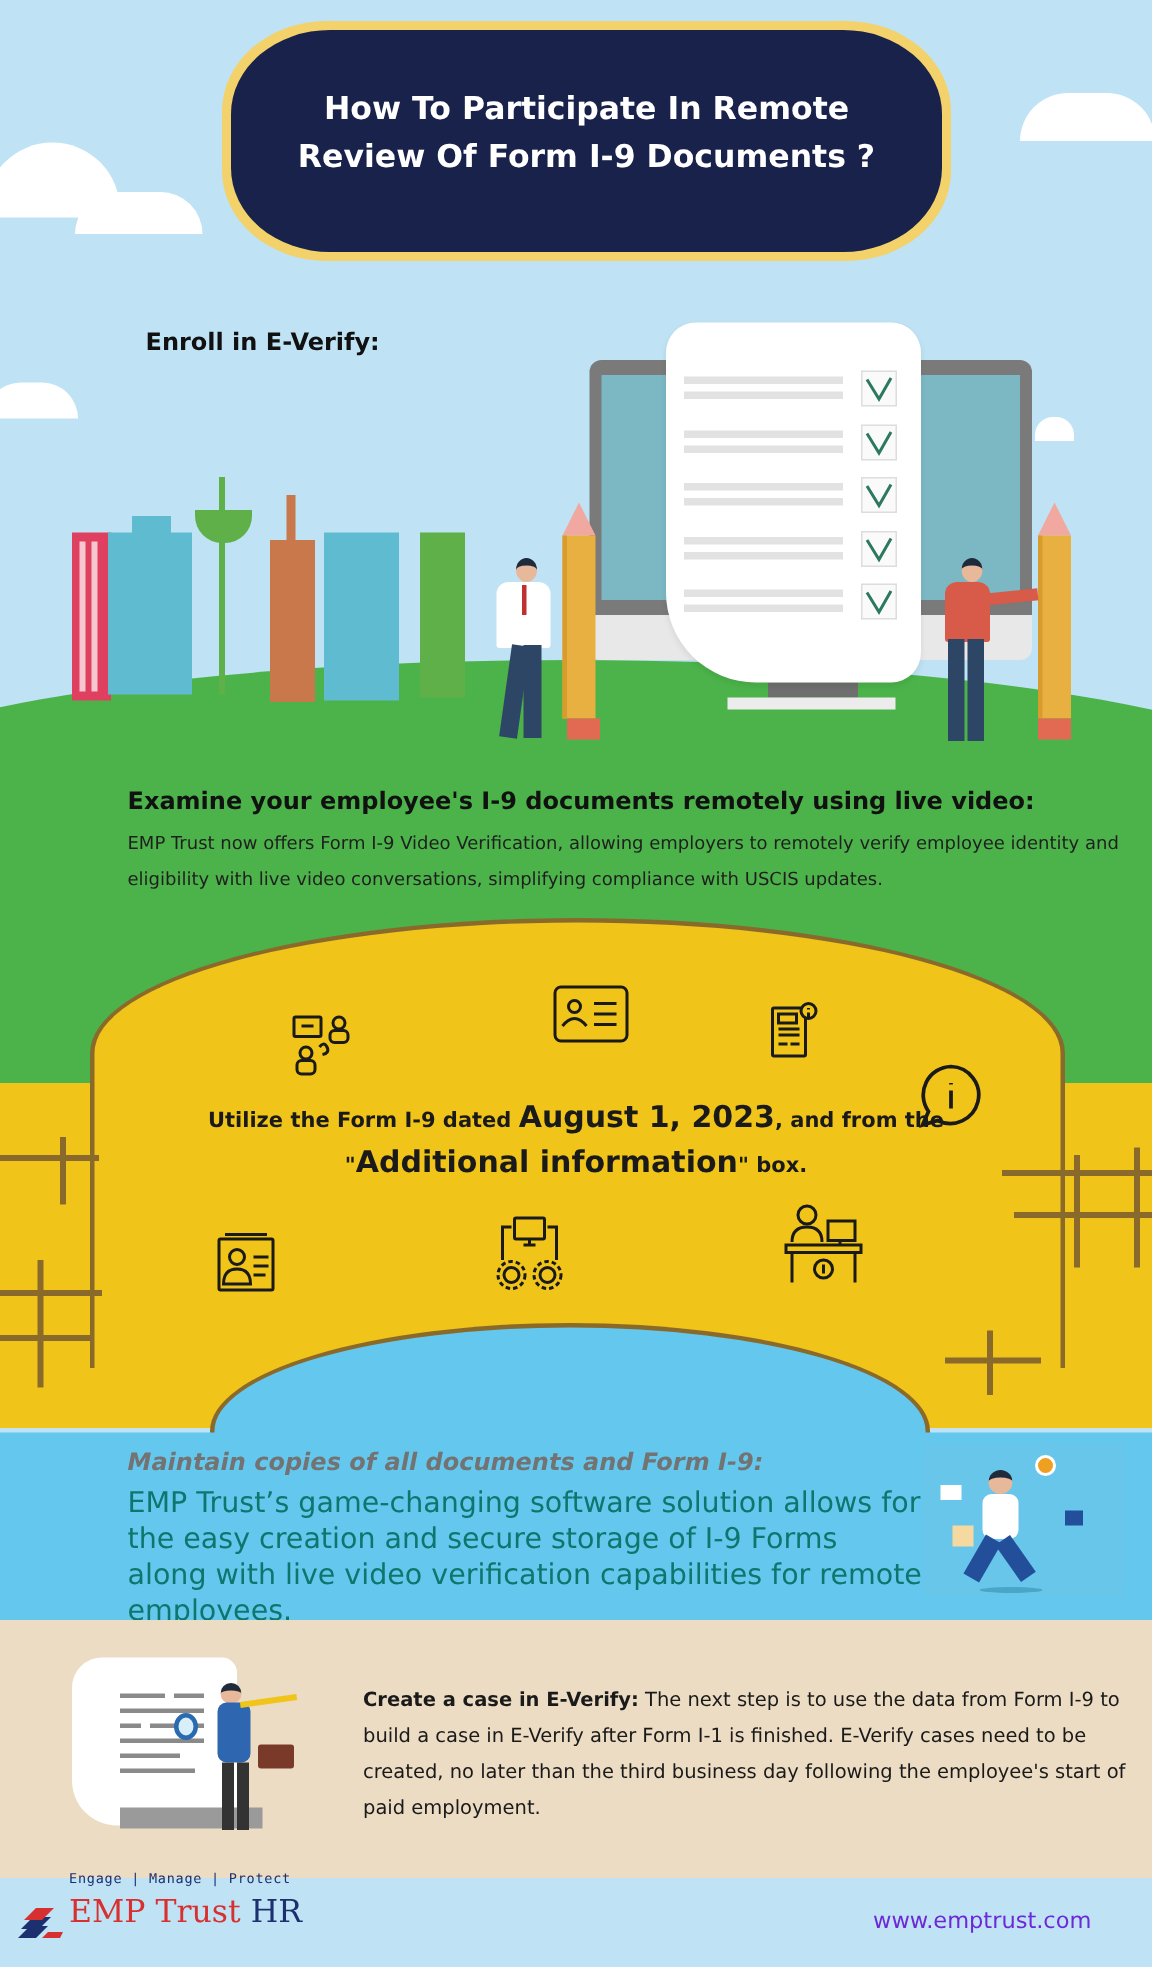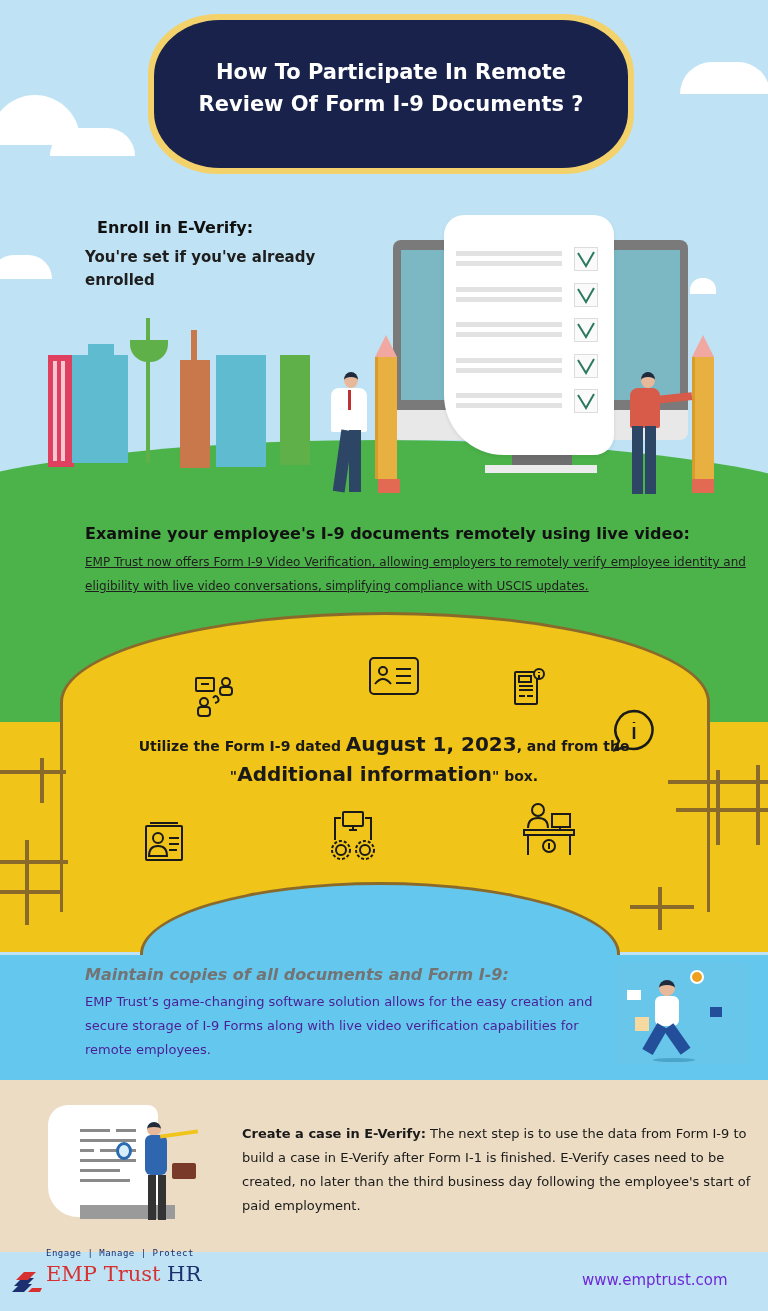--- a/index.html
+++ b/index.html
@@ -39,40 +39,40 @@
   
   .person-head { width: 14px; height: 16px; background: #e8b89a; border-radius: 50%; border-top: 5px solid #1f2a3a; }
   .torso { border-radius: 8px 8px 2px 2px; }
   .legs { background: #2e4666; }
 
   
   .green { left: 0; top: 500px; width: 768px; height: 230px; background: #4cb34a; }
   .hill { left: -120px; top: 440px; width: 1000px; height: 200px; background: #4cb34a; border-radius: 50% 50% 0 0 / 45% 45% 0 0; }
 
   .s2-head { left: 85px; top: 524px; font-size: 16px; font-weight: bold; color: #111; white-space: nowrap; }
-  .s2-body { left: 85px; top: 550px; width: 680px; font-size: 12px; color: #1f1f1f; line-height: 24px; text-decoration: underline; }
+  .s2-body { left: 85px; top: 550px; width: 680px; font-size: 12px; color: #1f1f1f; line-height: 24px; }
 
   
   .yellow-top { left: 60px; top: 612px; width: 650px; height: 300px; background: #f0c419; border-radius: 50% 50% 0 0 / 30% 30% 0 0; border: 3px solid #8a6a2b; border-bottom: none; }
   .yellow { left: 0; top: 722px; width: 768px; height: 230px; background: #f0c419; }
   .blue-arch { left: 140px; top: 882px; width: 480px; height: 160px; background: #64c8ee; border-radius: 50% 50% 0 0 / 45% 45% 0 0; border: 3px solid #8a6a2b; border-bottom: none; }
   .fence { background: #8a6a2b; }
 
   .s3-line1 { left: 0; top: 732px; width: 768px; text-align: center; font-size: 14px; font-weight: bold; color: #1a1a1a; }
   .s3-line1 .big { font-size: 20px; }
   .s3-line2 { left: 0; top: 762px; width: 768px; text-align: center; font-size: 14px; font-weight: bold; color: #1a1a1a; }
   .s3-line2 .big { font-size: 20px; }
 
   .icon { color: #1a1a1a; }
   .icon svg { stroke: #1a1a1a; fill: none; stroke-width: 2; }
 
   
   .blue { left: 0; top: 955px; width: 768px; height: 125px; background: #64c8ee; }
   .s4-head { left: 85px; top: 965px; font-size: 16px; font-weight: bold; color: #737373; font-style: italic; }
-  .s4-body { left: 85px; top: 990px; width: 530px; font-size: 13px; color: #4c1d95; line-height: 24px; }
+  .s4-body { left: 85px; top: 990px; width: 530px; font-size: 19px; color: #0f766e; line-height: 24px; }
   .runner-box { left: 615px; top: 962px; width: 135px; height: 102px; background: #68c6ea; }
 
   
   .beige { left: 0; top: 1080px; width: 768px; height: 172px; background: #ecdcc3; }
   .s5-body { left: 242px; top: 1122px; width: 520px; font-size: 13px; color: #1a1a1a; line-height: 24px; }
   .s5-body b { font-weight: bold; }
 
   
   .footer { left: 0; top: 1252px; width: 768px; height: 59px; background: #bfe3f4; }
   .logo-mark { left: 10px; top: 1266px; width: 34px; height: 30px; }
@@ -94,21 +94,20 @@
   <div class="abs cloud" style="left:690px;top:278px;width:26px;height:16px;border-radius:12px 12px 0 0;"></div>
 
   <div class="abs banner">
     <div class="banner-outer"></div>
     <div class="banner-inner">
       <div class="banner-title">How To Participate In Remote Review Of Form I-9 Documents ?</div>
     </div>
   </div>
 
   <div class="abs s1-head">Enroll in E-Verify:</div>
-  <div class="abs s1-body">You're set if you've already enrolled</div>
 
   <div class="abs hill"></div>
   <div class="abs green"></div>
 
   <div class="abs" style="left:48px;top:355px;width:26px;height:112px;background:#e04060;">
     <div style="position:absolute;left:5px;top:6px;width:4px;height:100px;background:#f7c6d0;"></div>
     <div style="position:absolute;left:13px;top:6px;width:4px;height:100px;background:#f7c6d0;"></div>
   </div>
   <div class="abs" style="left:72px;top:355px;width:56px;height:108px;background:#5fbcd0;"></div>
   <div class="abs" style="left:88px;top:344px;width:26px;height:14px;background:#5fbcd0;"></div>

